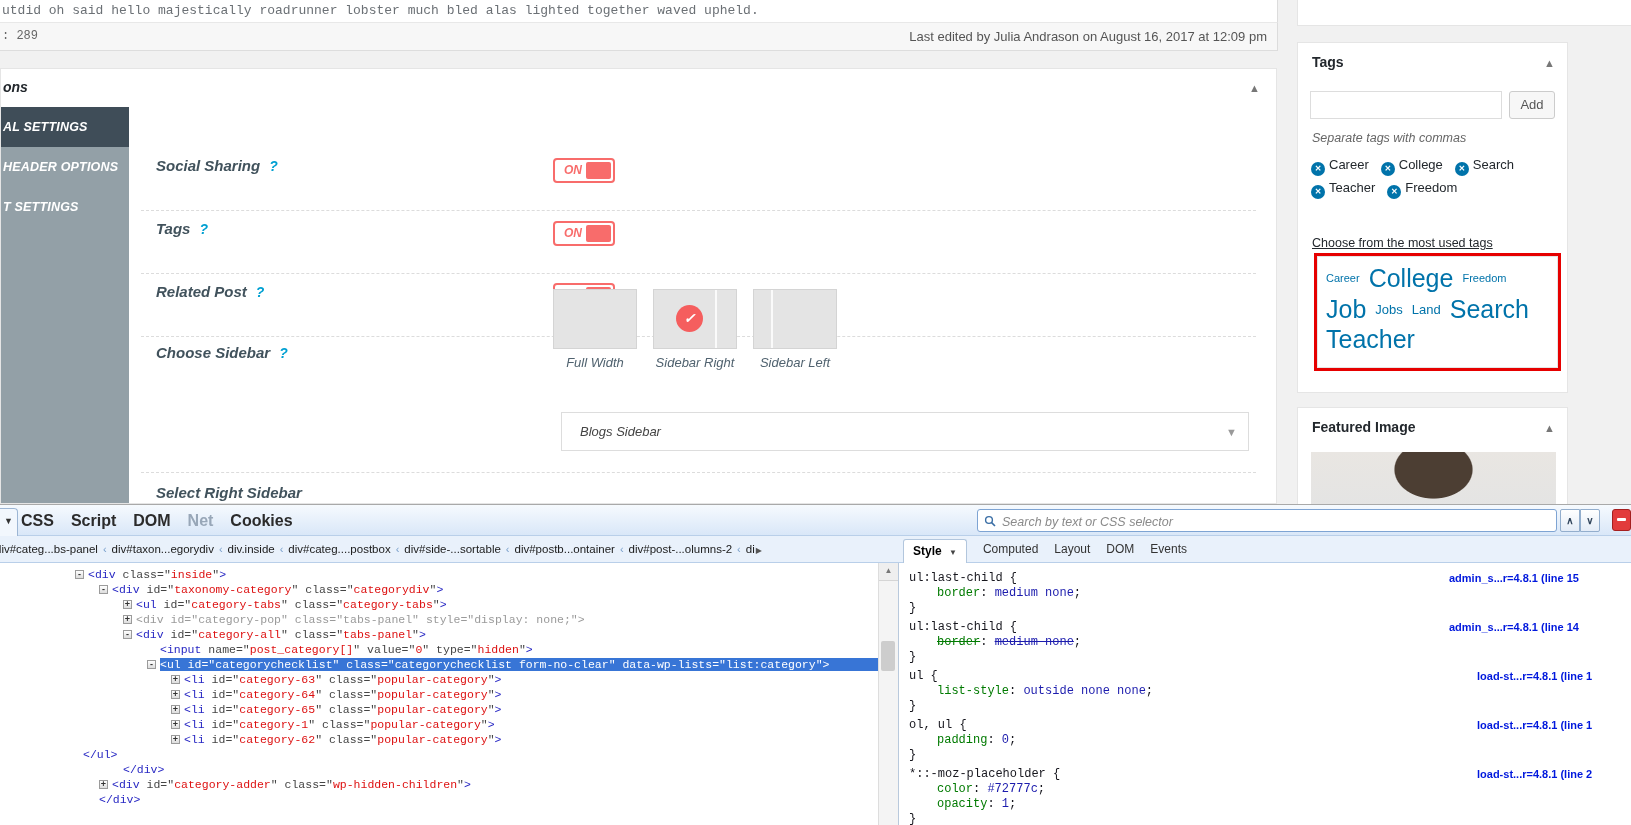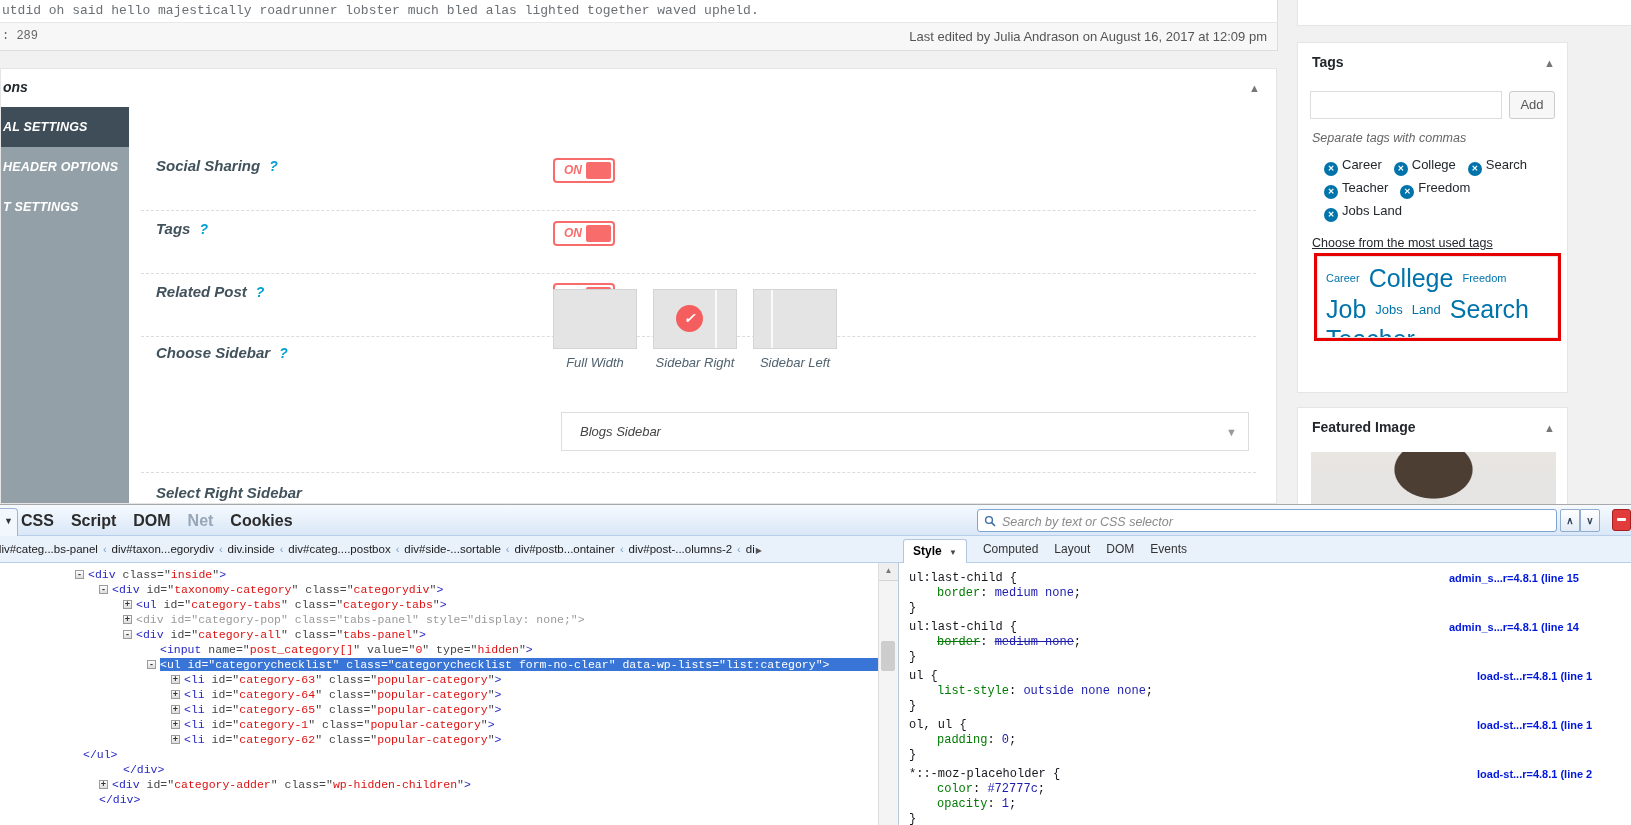--- a/index.html
+++ b/index.html
@@ -43,26 +43,26 @@
 
   
   #top-box{left:1297px;top:0;width:334px;height:25px;background:#fff;border-left:1px solid #e5e5e5;border-bottom:1px solid #e5e5e5;}
   .metabox{background:#fff;border:1px solid #e5e5e5;box-sizing:border-box;}
   #tags-panel{left:1297px;top:42px;width:271px;height:351px;}
   .mb-title{position:absolute;left:14px;top:11px;font-size:14px;font-weight:bold;color:#23282d;}
   .mb-arrow{position:absolute;right:12px;top:14px;font-size:11px;color:#777;}
   #tag-input{position:absolute;left:12px;top:48px;width:192px;height:28px;border:1px solid #ddd;box-sizing:border-box;background:#fff;font-size:13px;color:#32373c;padding:0 6px;}
   #tag-add{position:absolute;left:211px;top:48px;width:46px;height:28px;background:#f7f7f7;border:1px solid #ccc;border-radius:3px;box-sizing:border-box;font-size:13px;color:#555;text-align:center;line-height:26px;}
   #tag-hint{position:absolute;left:14px;top:88px;font-size:12.5px;font-style:italic;color:#666;}
-  #chips{position:absolute;left:13px;top:112px;width:247px;margin-left:13px;}
+  #chips{position:absolute;left:13px;top:112px;width:247px;}
   .chip-line{height:23px;white-space:nowrap;}
   .chip{display:inline-block;margin-right:12px;font-size:13px;color:#23282d;}
   .x-icon{display:inline-block;width:14px;height:14px;border-radius:50%;background:#0073aa;color:#fff;font-size:8px;font-weight:bold;text-align:center;line-height:14px;margin-right:4px;vertical-align:-2px;}
   #most-used{position:absolute;left:14px;top:193px;font-size:12.5px;color:#23282d;text-decoration:underline;white-space:nowrap;}
-  #red-box{position:absolute;left:16px;top:210px;width:247px;height:88px;border:3px solid #e60000;box-sizing:border-box;background:#fff;}
+  #red-box{position:absolute;left:16px;top:210px;width:247px;height:118px;border:3px solid #e60000;box-sizing:border-box;background:#fff;}
   #red-box .inner{position:absolute;left:0;top:0;right:0;bottom:0;border:1px solid #e5e5e5;padding:6px 8px;overflow:hidden;}
   .cloud-line{line-height:29px;white-space:nowrap;}
   .cloud-word{color:#0073aa;margin-right:9px;vertical-align:middle;}
   #featured-panel{left:1297px;top:407px;width:271px;height:160px;}
   #feat-img{position:absolute;left:13px;top:44px;width:245px;height:110px;
     background:
       radial-gradient(circle 5px at 38% 84%, #1c1c1c 98%, rgba(0,0,0,0) 100%),
       radial-gradient(circle 5px at 60% 78%, #1c1c1c 98%, rgba(0,0,0,0) 100%),
       radial-gradient(ellipse 62px 46px at 50% 16%, #4c3e33 62%, rgba(76,62,51,0) 64%),
       radial-gradient(ellipse 135px 75px at 50% 98%, #cdd8e3 62%, rgba(205,216,227,0) 64%),
@@ -189,21 +189,20 @@
 
 <div class="abs metabox" id="tags-panel">
   <span class="mb-title">Tags</span>
   <span class="mb-arrow">▲</span>
   <input id="tag-input" value="" style="">
   <div id="tag-add">Add</div>
   <div id="tag-hint">Separate tags with commas</div>
   <div id="chips">
       <div class="chip-line"><span class="chip"><span class="x-icon">✕</span><span>Career</span></span><span class="chip"><span class="x-icon">✕</span><span>College</span></span><span class="chip"><span class="x-icon">✕</span><span>Search</span></span></div>
       <div class="chip-line"><span class="chip"><span class="x-icon">✕</span><span>Teacher</span></span><span class="chip"><span class="x-icon">✕</span><span>Freedom</span></span></div>
-      <div class="chip-line"><span class="chip"><span class="x-icon">✕</span><span>Jobs Land</span></span></div>
     </div>
   <a id="most-used">Choose from the most used tags</a>
   <div id="red-box">
     <div class="inner" id="cloud">
         <div class="cloud-line"><span class="cloud-word" style="font-size: 11px;">Career</span><span class="cloud-word" style="font-size: 25px;">College</span><span class="cloud-word" style="font-size: 11px;">Freedom</span></div>
         <div class="cloud-line"><span class="cloud-word" style="font-size: 25px;">Job</span><span class="cloud-word" style="font-size: 13px;">Jobs</span><span class="cloud-word" style="font-size: 13px;">Land</span><span class="cloud-word" style="font-size: 25px;">Search</span></div>
         <div class="cloud-line"><span class="cloud-word" style="font-size: 25px;">Teacher</span></div>
       </div>
   </div>
 </div>

